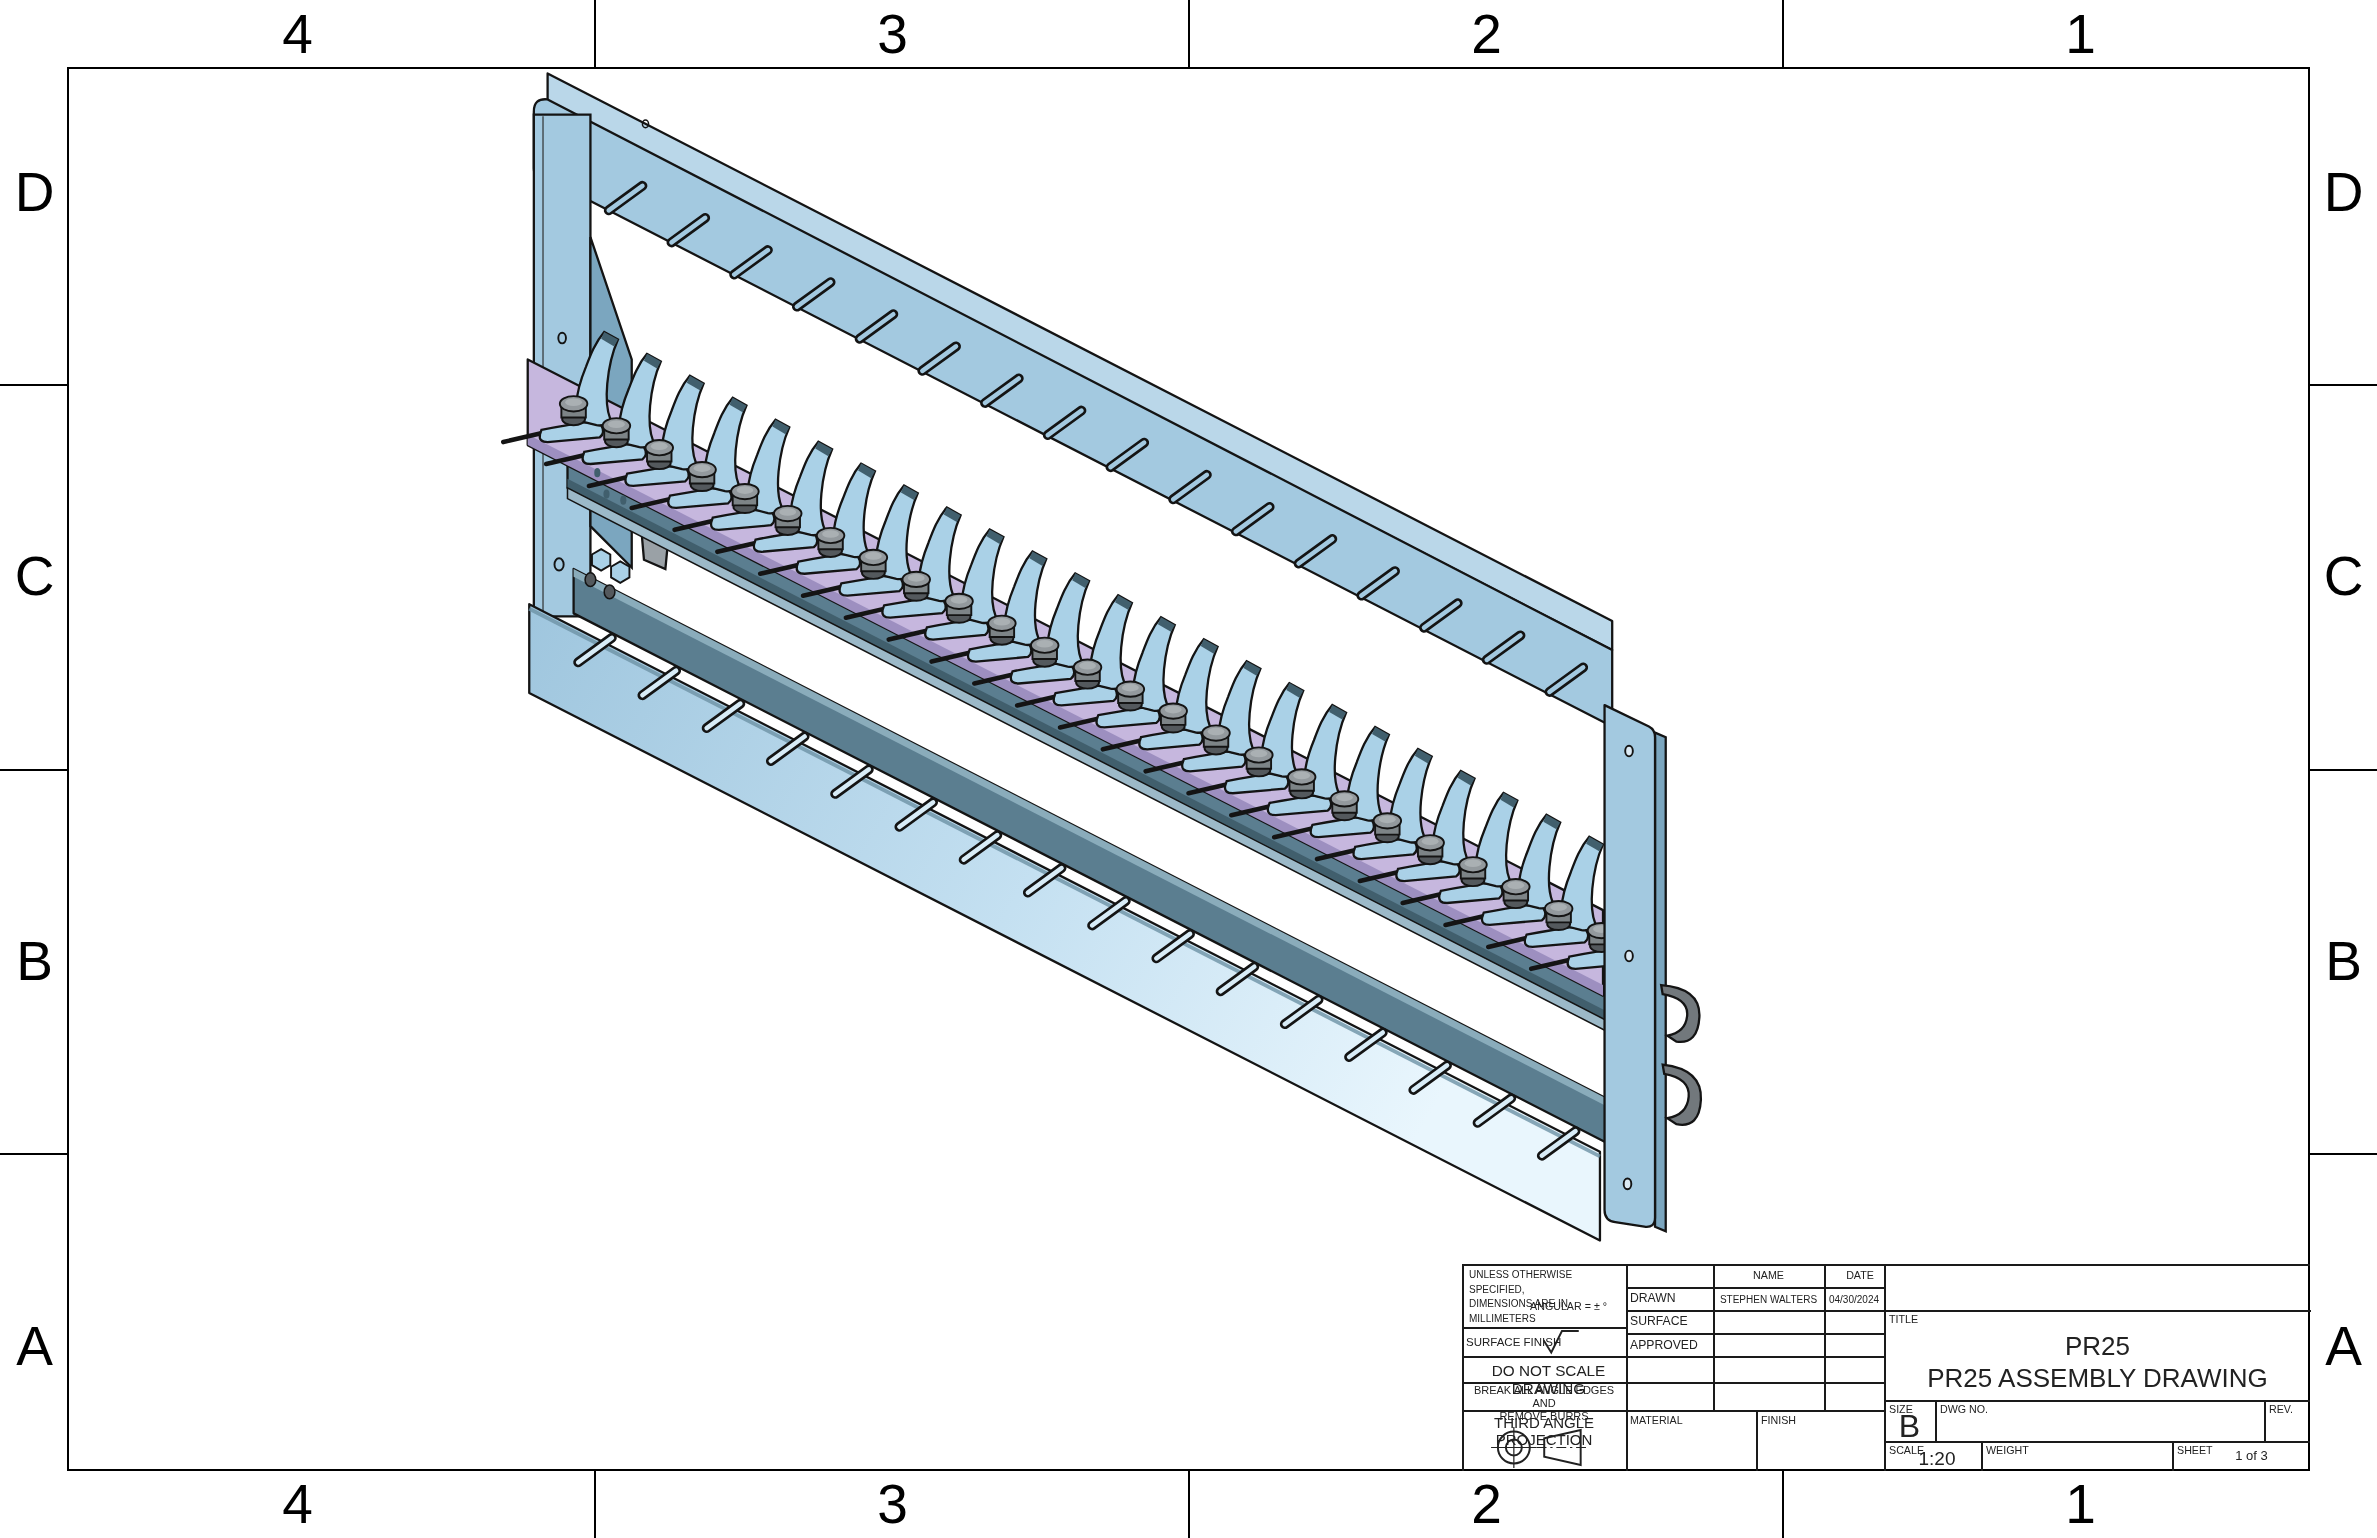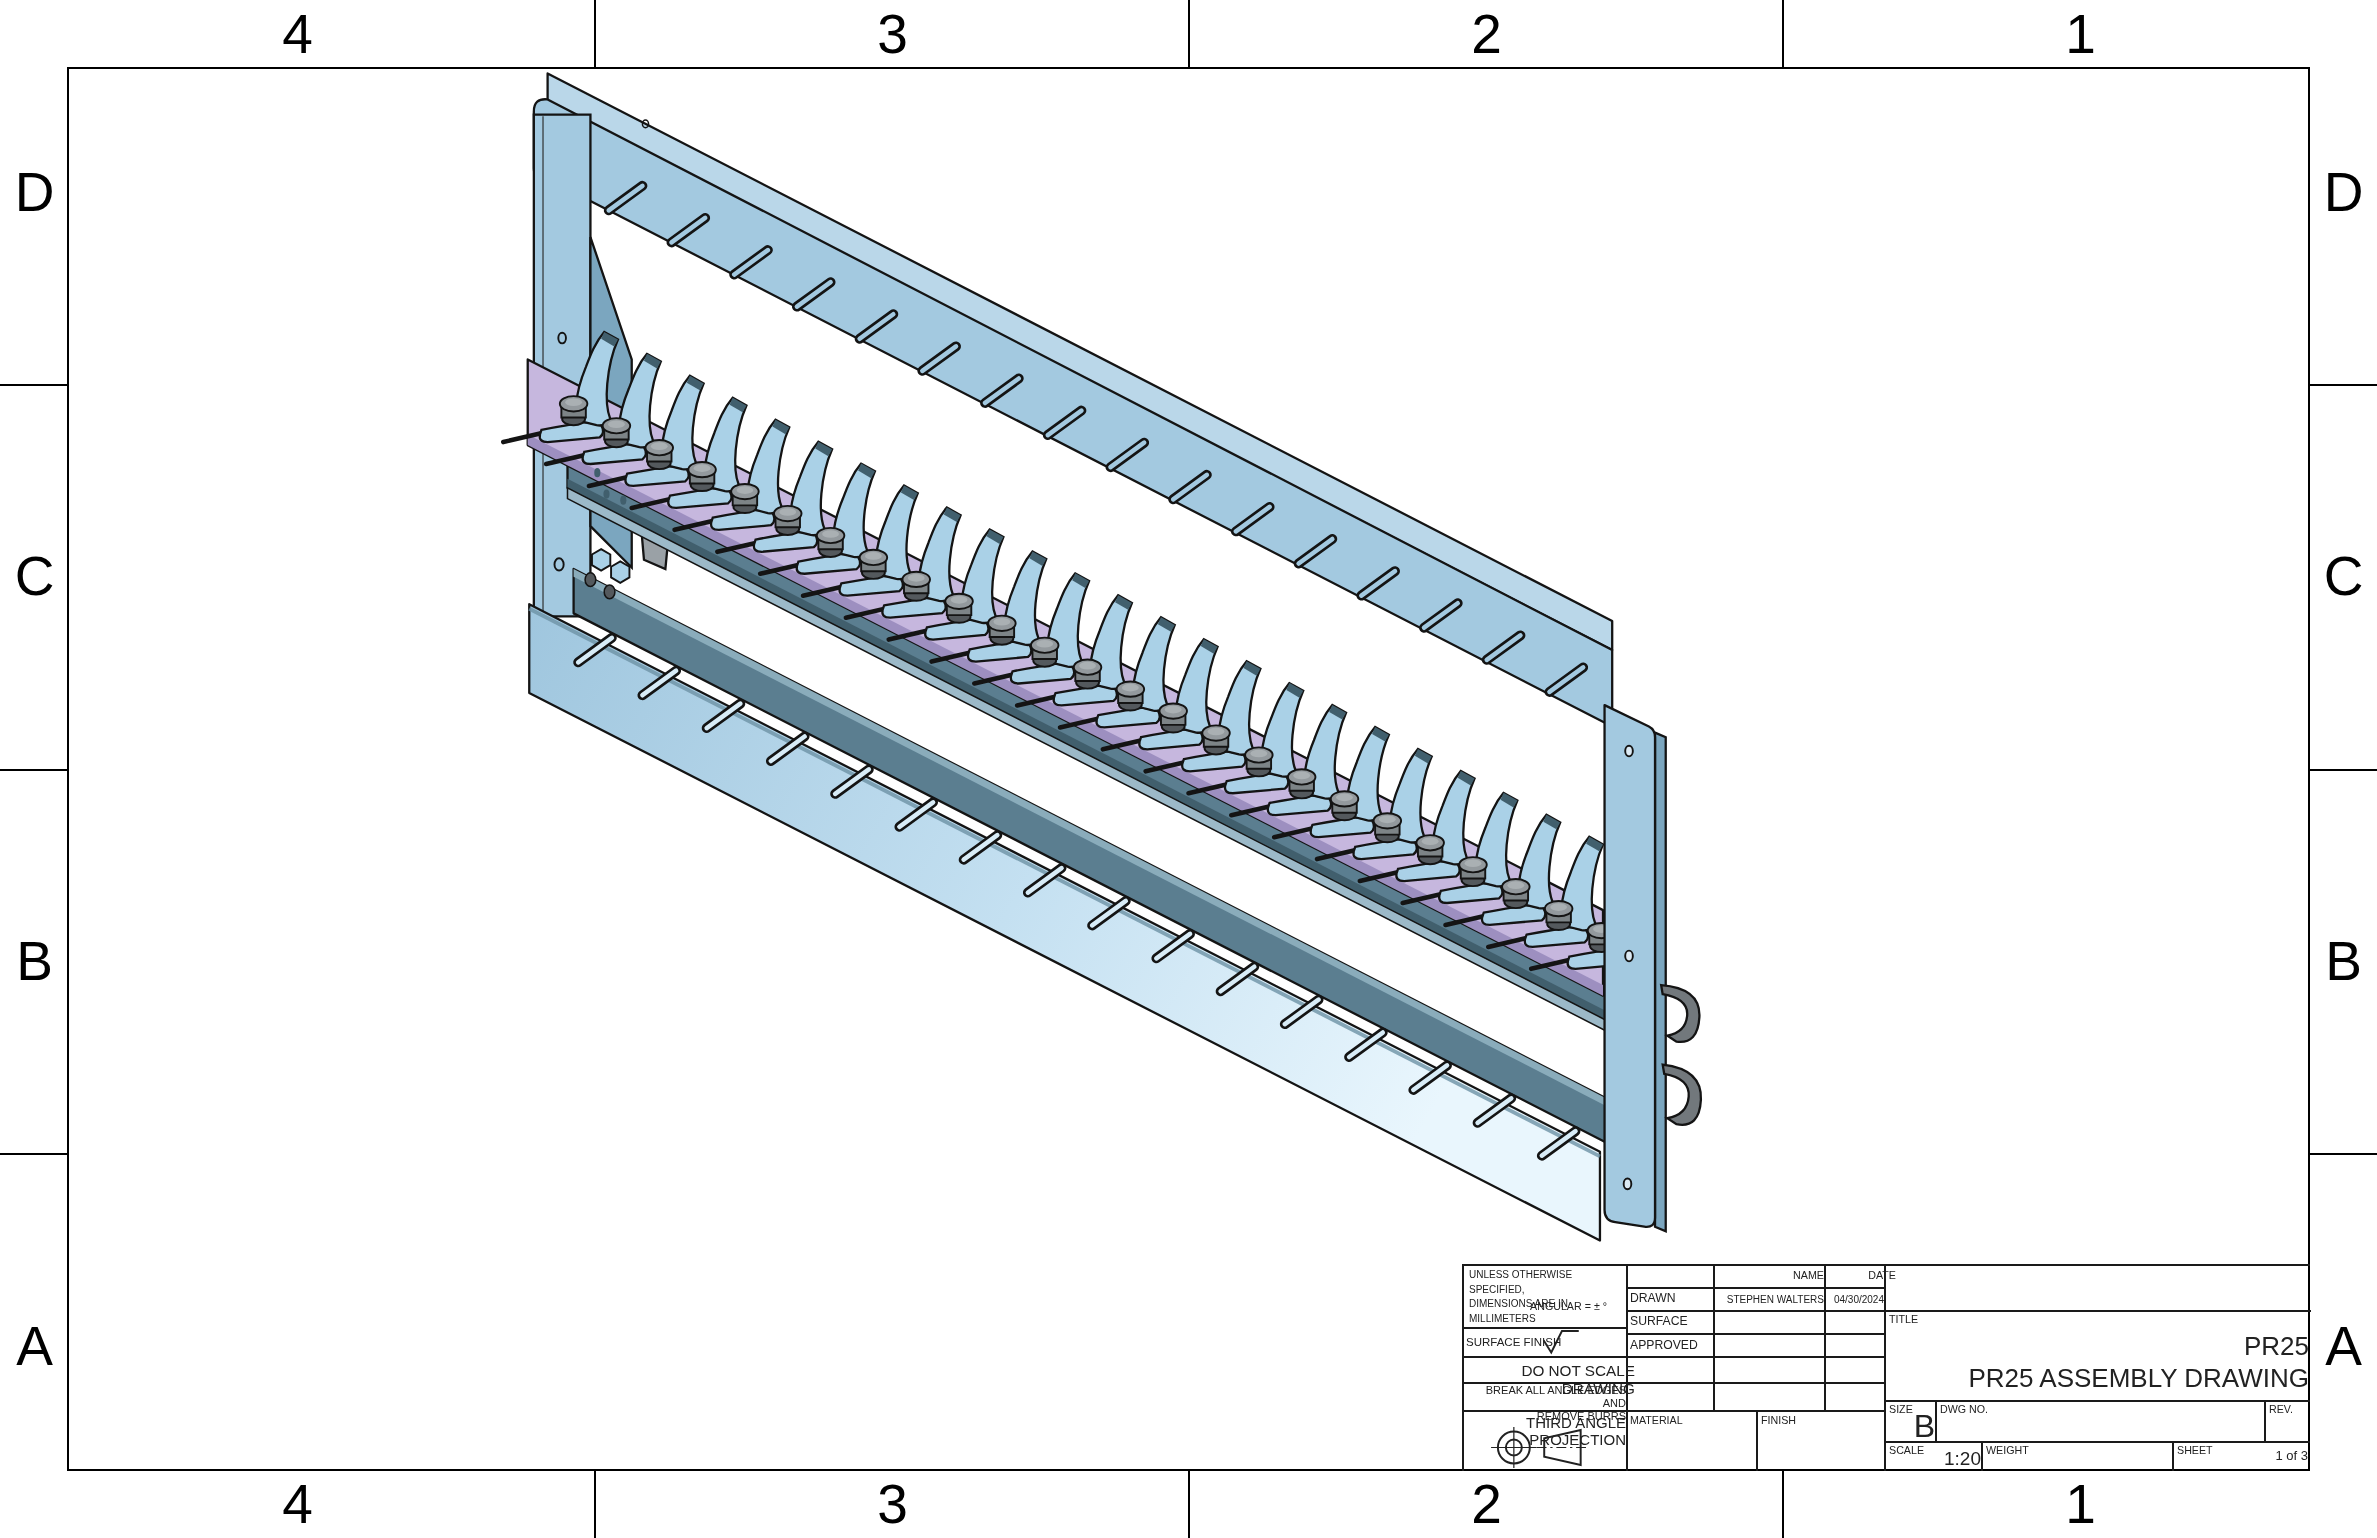--- a/index.html
+++ b/index.html
@@ -8,21 +8,21 @@
   .abs{position:absolute;}
   .zone{position:absolute;width:69px;height:69px;line-height:69px;text-align:center;
         font-size:55px;font-weight:400;color:#000;}
   .tick{position:absolute;background:#000;}
   .frame{position:absolute;left:67px;top:67px;width:2243px;height:1404px;
          border:2.3px solid #000;box-sizing:border-box;}
   .tbline{position:absolute;background:#1a1a1a;}
   .tbtext{position:absolute;color:#222;}
   .lbl{font-size:10.7px;}
   .small{font-size:10px;}
-  .ctr{text-align:right;}
+  .ctr{text-align:center;}
   #drawing-svg{position:absolute;left:0;top:0;}
 </style>
 </head>
 <body>
 
 <div class="frame"></div>
 
 <div class="tick" style="left:594px;top:0;width:2.3px;height:67px"></div>
 <div class="tick" style="left:1188px;top:0;width:2.3px;height:67px"></div>
 <div class="tick" style="left:1782px;top:0;width:2.3px;height:67px"></div>

